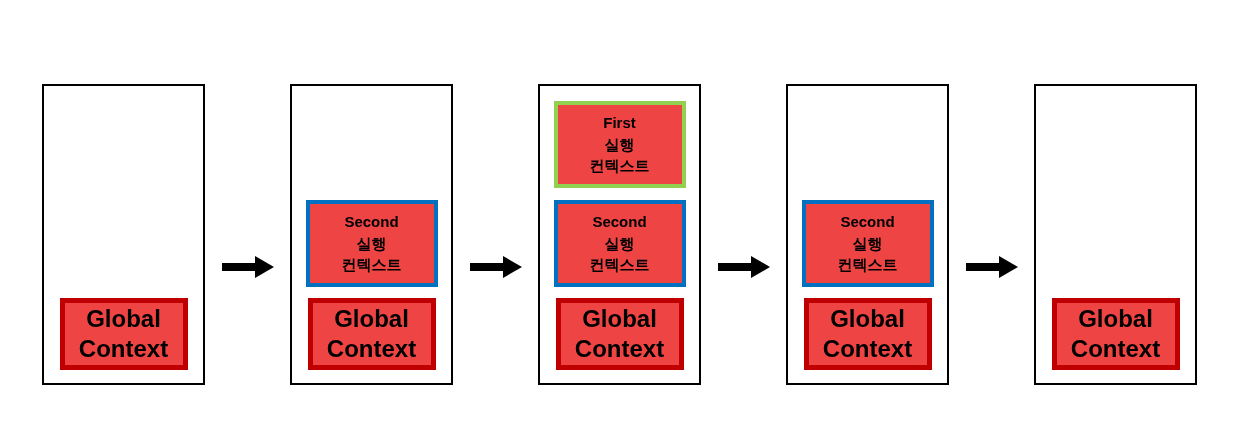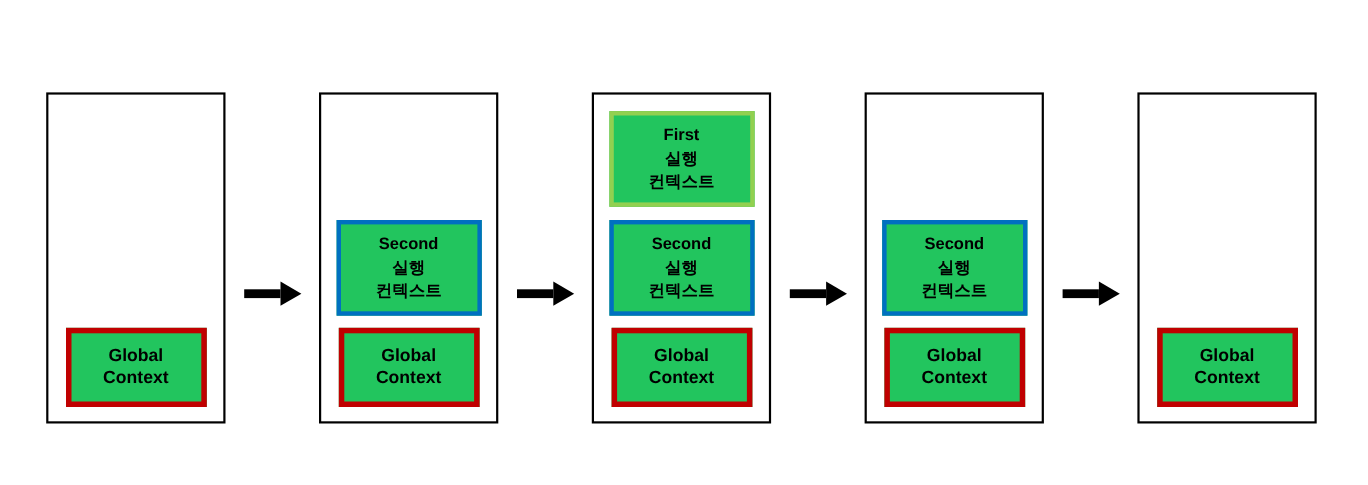--- a/index.html
+++ b/index.html
@@ -29,36 +29,36 @@
     background: #ffffff;
     display: flex;
     flex-direction: column;
     justify-content: flex-end;
     align-items: center;
     padding-bottom: 13px;
     flex: 0 0 auto;
   }
   .ctx-box {
     box-sizing: border-box;
-    background: #22c55e;
+    background: #ef4444;
     display: flex;
     flex-direction: column;
     align-items: center;
     justify-content: center;
     text-align: center;
     font-weight: bold;
     color: #000000;
     flex: 0 0 auto;
   }
   .ctx-box span { display: block; }
   .global-box {
     width: 128px;
     height: 72px;
     border: 5px solid var(--global_border, #C00000);
-    font-size: 16px;
+    font-size: 24px;
     line-height: 1.25;
   }
   .second-box {
     width: 132px;
     height: 87px;
     border: 4px solid var(--second_border, #0070C0);
     font-size: 15px;
     line-height: 1.45;
     margin-bottom: 11px;
   }

